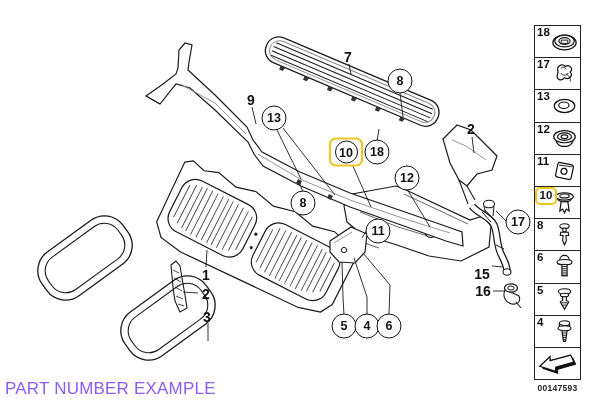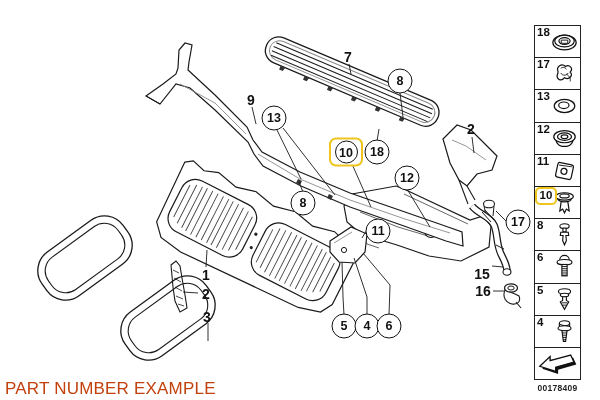--- a/index.html
+++ b/index.html
@@ -21,21 +21,21 @@
            box-sizing:border-box;}
   .cell{position:relative;flex:1;border-bottom:1.2px solid #222;background:#fff;}
   .cell:last-child{border-bottom:none;}
   .cellnum{position:absolute;top:0;left:2px;font-weight:bold;font-size:11.5px;line-height:1.1;z-index:2;}
   .cellnum.hl{top:0;left:0;border:2.4px solid var(--hl,#efc51c);border-radius:5px;
               padding:0 2.5px 1px 2.5px;background:#fff;}
   .cellicon{position:absolute;right:1px;top:2px;width:29px;height:28px;z-index:1;}
   .cell.arrowcell .cellicon{left:2px;top:2px;width:43px;height:27px;right:auto;}
   .docnum{position:absolute;left:534px;top:383px;width:47px;text-align:center;
           font-size:8.5px;font-weight:bold;letter-spacing:.3px;color:#222;}
-  .footer{position:absolute;left:5px;top:379px;font-size:17px;letter-spacing:.2px;color:#c2410c;}
+  .footer{position:absolute;left:5px;top:379px;font-size:17px;letter-spacing:.2px;color:#8b5cf6;}
   .defs{position:absolute;width:0;height:0;overflow:hidden;}
 </style>
 </head>
 <body>
 
 <div class="stage">
 
   <svg class="defs" aria-hidden="true">
     <defs>
       <g id="grommet-cap-icon" fill="#fff" stroke="#111" stroke-width="1.3">
@@ -301,16 +301,16 @@
           <use href="#screw-icon"></use>
         </svg>
       </div>
       <div class="cell arrowcell">
         <svg class="cellicon" viewBox="0 0 46 28">
           <use href="#direction-arrow-icon"></use>
         </svg>
       </div>
     </div>
 
-  <div class="docnum">00178409</div>
+  <div class="docnum">00147593</div>
 
   <div class="footer">PART NUMBER EXAMPLE</div>
 </div>
 
 </body></html>

